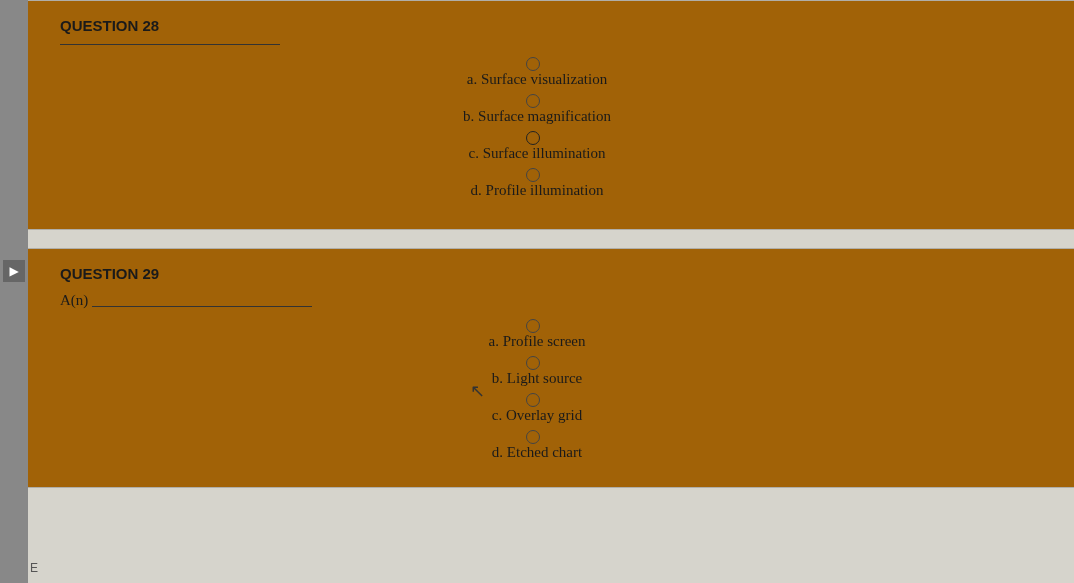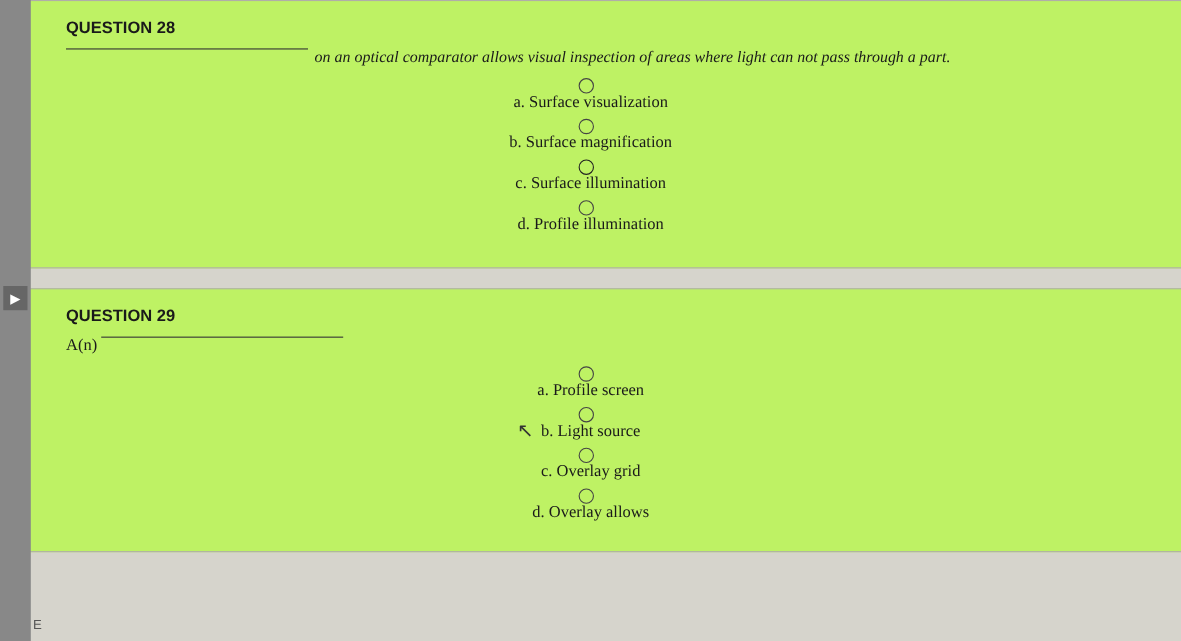--- a/index.html
+++ b/index.html
@@ -19,21 +19,21 @@
     }
 
     .page-container {
       width: 1074px;
       height: 583px;
       background-color: #d6d4cc;
       position: relative;
     }
 
     .question-block {
-      background-color: #bef264;
+      background-color: #a16207;
       border-top: 1px solid #b0aea8;
       border-bottom: 1px solid #b0aea8;
       padding: 18px 60px 22px 60px;
       margin-bottom: 4px;
     }
 
     .question-block-28 {
       padding-top: 16px;
       padding-bottom: 24px;
     }
@@ -100,21 +100,21 @@
       background: transparent;
       border-color: #222;
     }
 
     .option-label {
       font-size: 15px;
     }
 
     .question-29-prompt {
       display: flex;
-      align-items: flex-start;
+      align-items: flex-end;
       margin-bottom: 10px;
       flex-wrap: wrap;
     }
 
     .an-label {
       font-size: 15px;
       margin-right: 4px;
     }
 
     .left-sidebar {
@@ -160,21 +160,20 @@
 </head>
 <body>
 
 <div class="page-container">
 
   <div class="question-block question-block-28">
     <div class="question-title">QUESTION 28</div>
 
     <div class="question-prompt">
       <span class="blank-line"></span>
-      <span class="prompt-text">on an optical comparator allows visual inspection of areas where light can not pass through a part.</span>
     </div>
 
     <ul class="options-list">
       <li class="option-item">
         <span class="radio-circle"></span>
         <span class="option-label">a. Surface visualization</span>
       </li>
       <li class="option-item">
         <span class="radio-circle"></span>
         <span class="option-label">b. Surface magnification</span>
@@ -206,21 +205,21 @@
       <li class="option-item">
         <span class="radio-circle"></span>
         <span class="option-label">b. Light source</span>
       </li>
       <li class="option-item">
         <span class="radio-circle"></span>
         <span class="option-label">c. Overlay grid</span>
       </li>
       <li class="option-item">
         <span class="radio-circle"></span>
-        <span class="option-label">d. Overlay allows</span>
+        <span class="option-label">d. Etched chart</span>
       </li>
     </ul>
   </div>
 
   <div class="left-sidebar">
     <div class="arrow-btn">
       <span style="color:white; font-size:12px;">▶</span>
     </div>
   </div>
 

